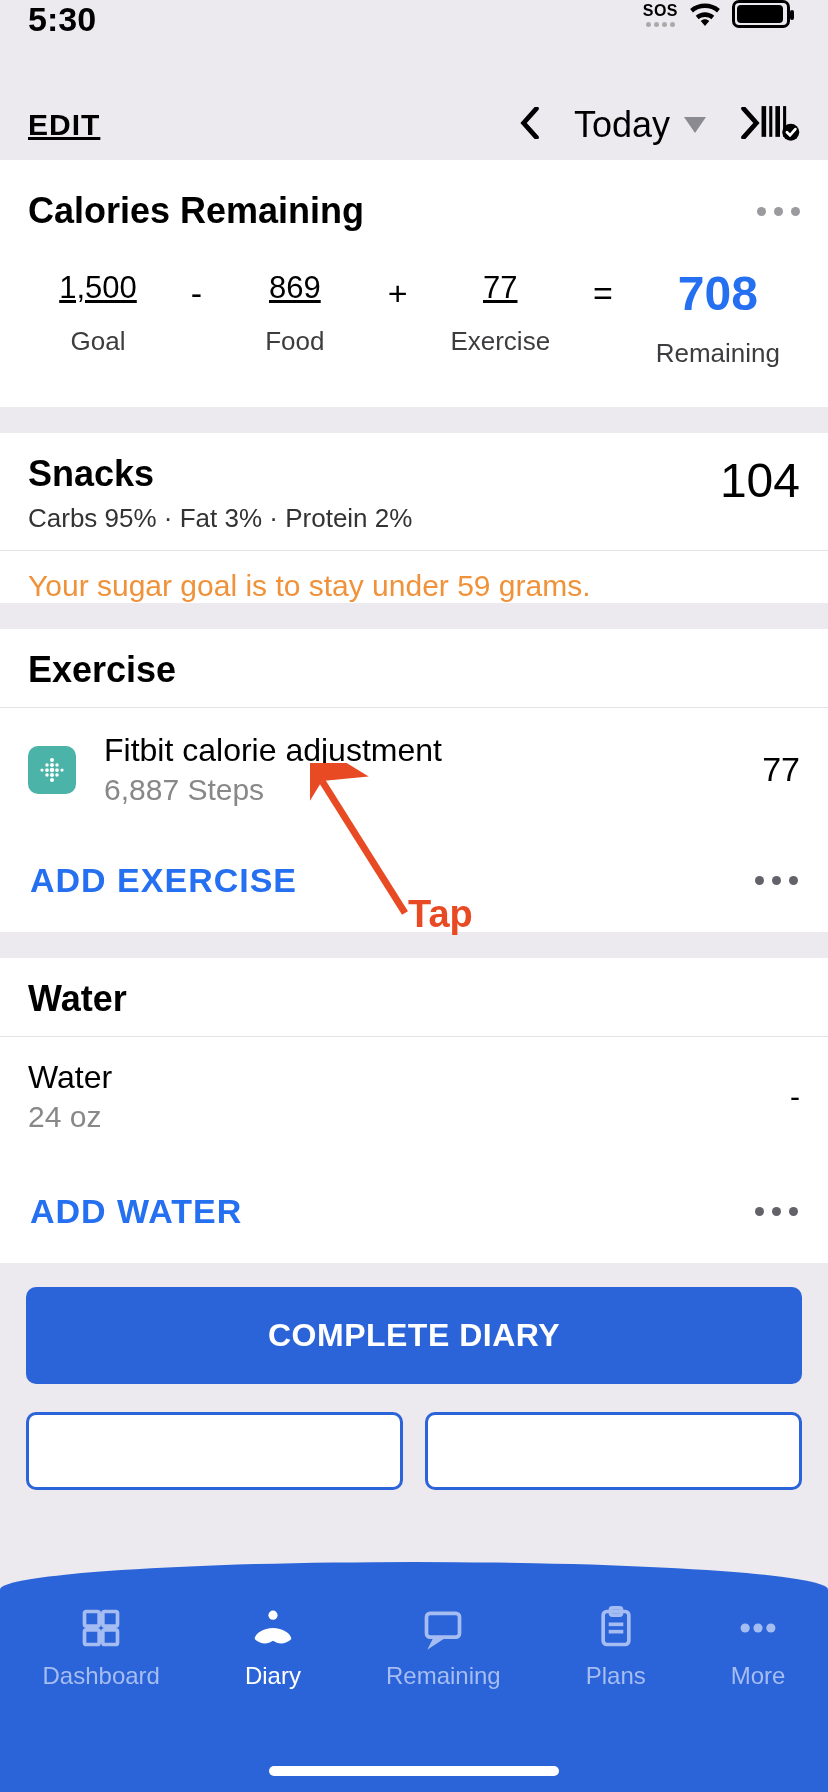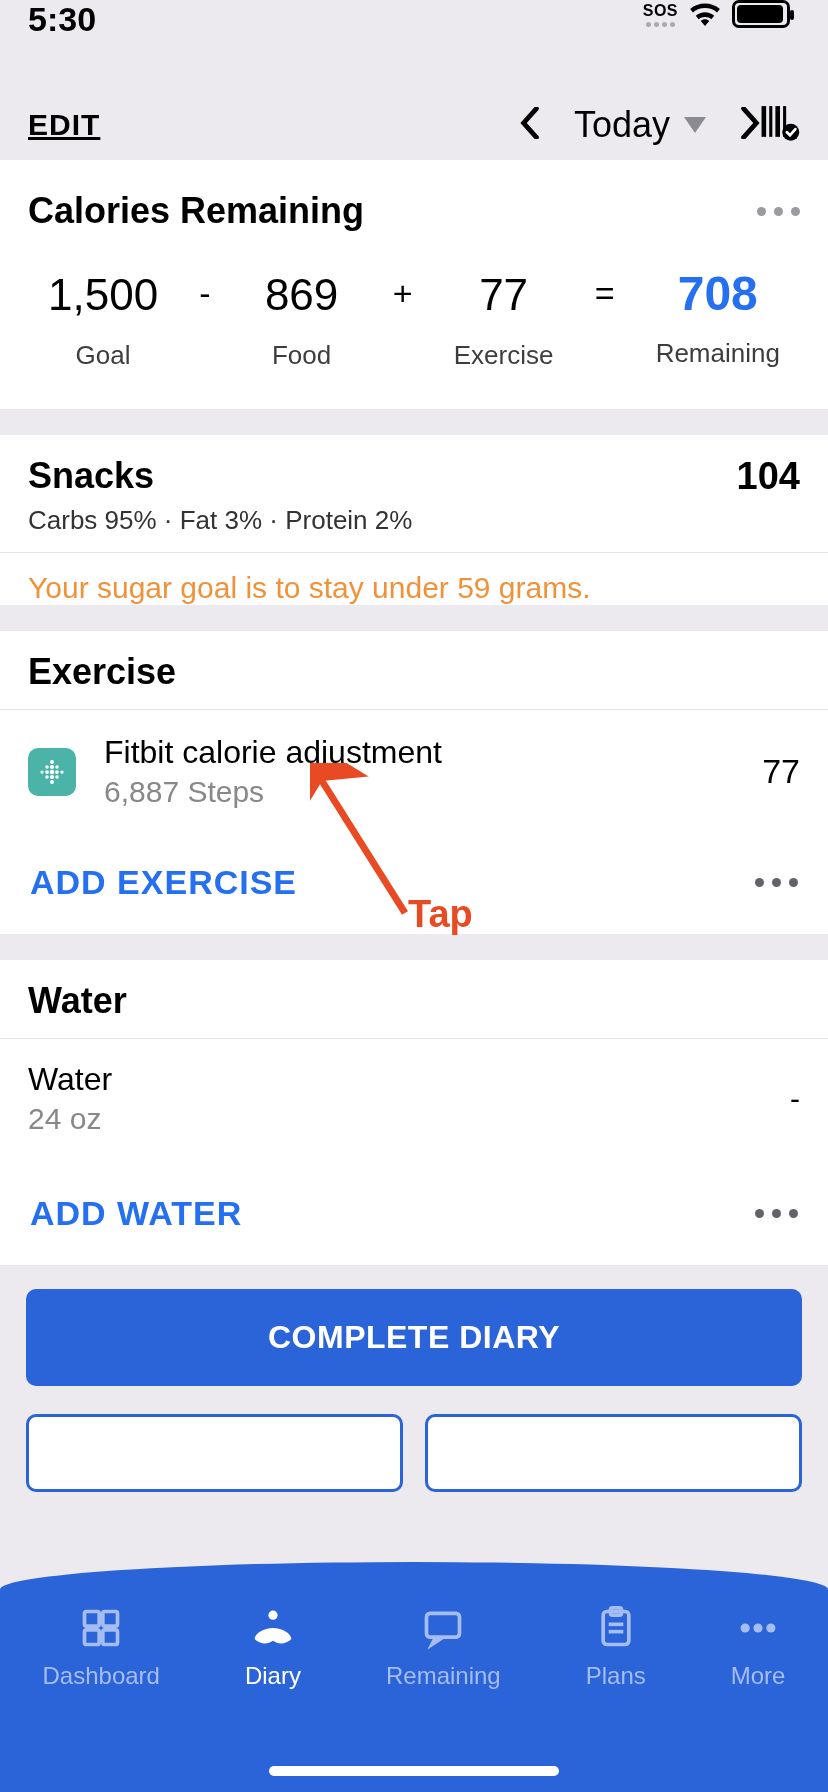--- a/index.html
+++ b/index.html
@@ -47,29 +47,29 @@
 
   .remaining { padding: 30px 28px 38px; }
   .remaining-header { display: flex; justify-content: space-between; align-items: center; }
   .remaining-header h2 { font-size: 36px; font-weight: 600; }
   .dots3 { display: flex; gap: 8px; }
   .dots3 span { width: 9px; height: 9px; border-radius: 50%; background: #9a9a9f; }
   .dots3.dark span { background: #626268; }
 
   .calc-row { display: flex; align-items: flex-start; justify-content: space-between; margin-top: 38px; padding: 0 20px; }
   .calc-col { display: flex; flex-direction: column; align-items: center; min-width: 100px; }
-  .calc-val { font-size: 44px; font-weight: 500; }
+  .calc-val { font-size: 31px; font-weight: 500; text-decoration: underline; }
   .calc-label { font-size: 26px; color: #3d3d3f; margin-top: 20px; }
   .calc-op { font-size: 34px; font-weight: 400; padding-top: 4px; }
   .remaining-val { font-size: 48px; font-weight: 700; color: #256ff1; line-height: 1; }
 
   .section { margin-top: 26px; }
   .meal-head { padding: 20px 28px 16px; display: flex; justify-content: space-between; align-items: flex-start; }
   .meal-head h3 { font-size: 36px; font-weight: 700; }
-  .meal-head .cals { font-size: 38px; font-weight: 700; }
+  .meal-head .cals { font-size: 48px; font-weight: 400; }
   .macros { font-size: 26px; color: #333; margin-top: 8px; }
   .hr { border-top: 1px solid #e4e3e7; }
 
   .note { color: #f0923a; font-size: 30px; padding: 18px 28px 0; }
 
   .add-row { display: flex; justify-content: space-between; align-items: center; padding: 40px 30px 32px; }
   .add-row .add-link { color: #256ff1; font-size: 34px; font-weight: 800; letter-spacing: 1px; }
 
   .exercise-item { display: flex; align-items: center; padding: 24px 28px; }
   .fitbit-icon {

